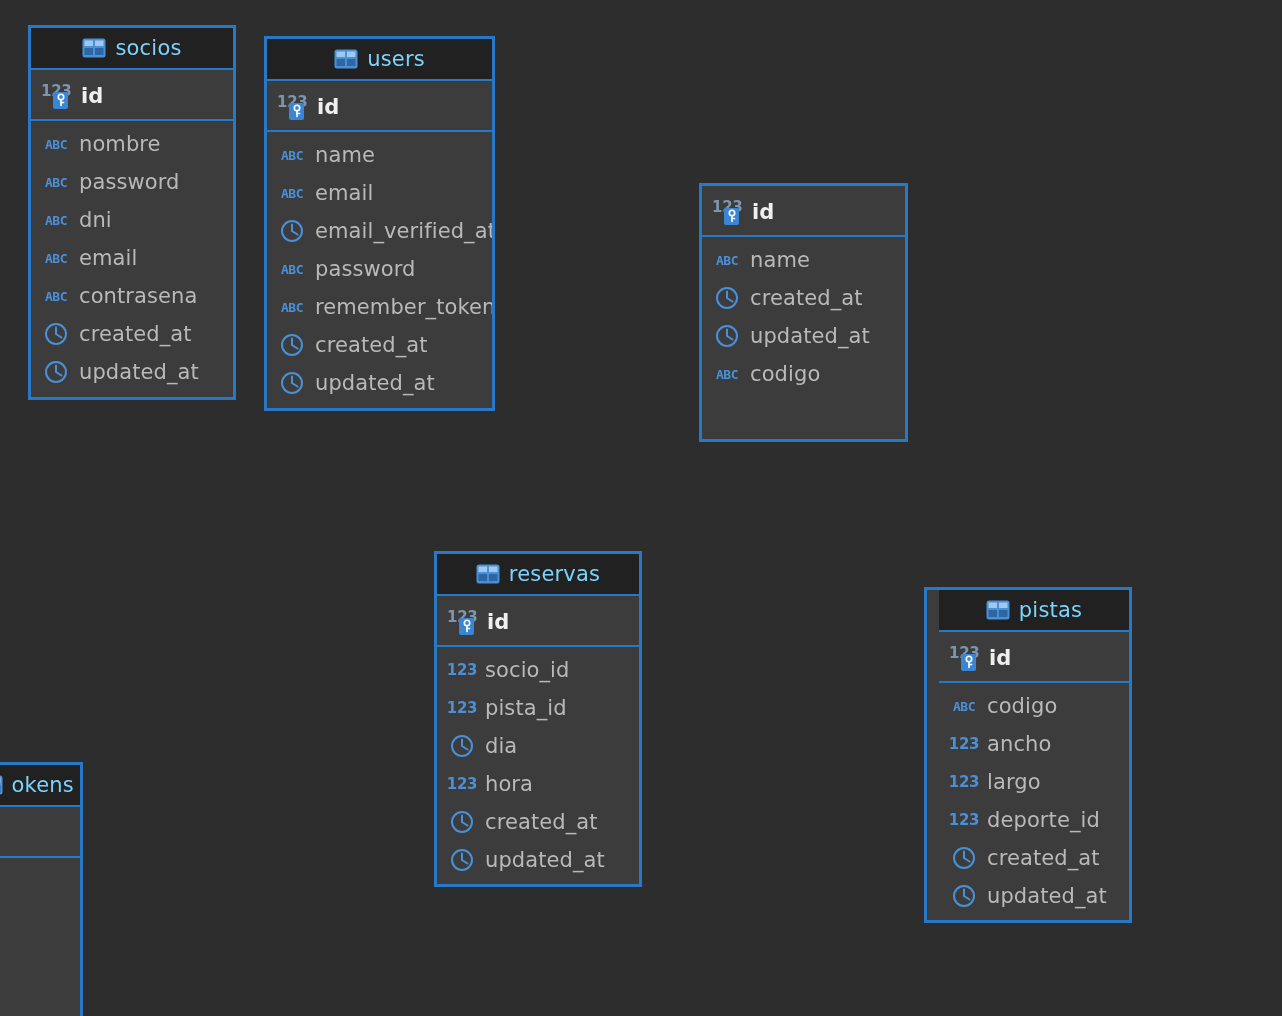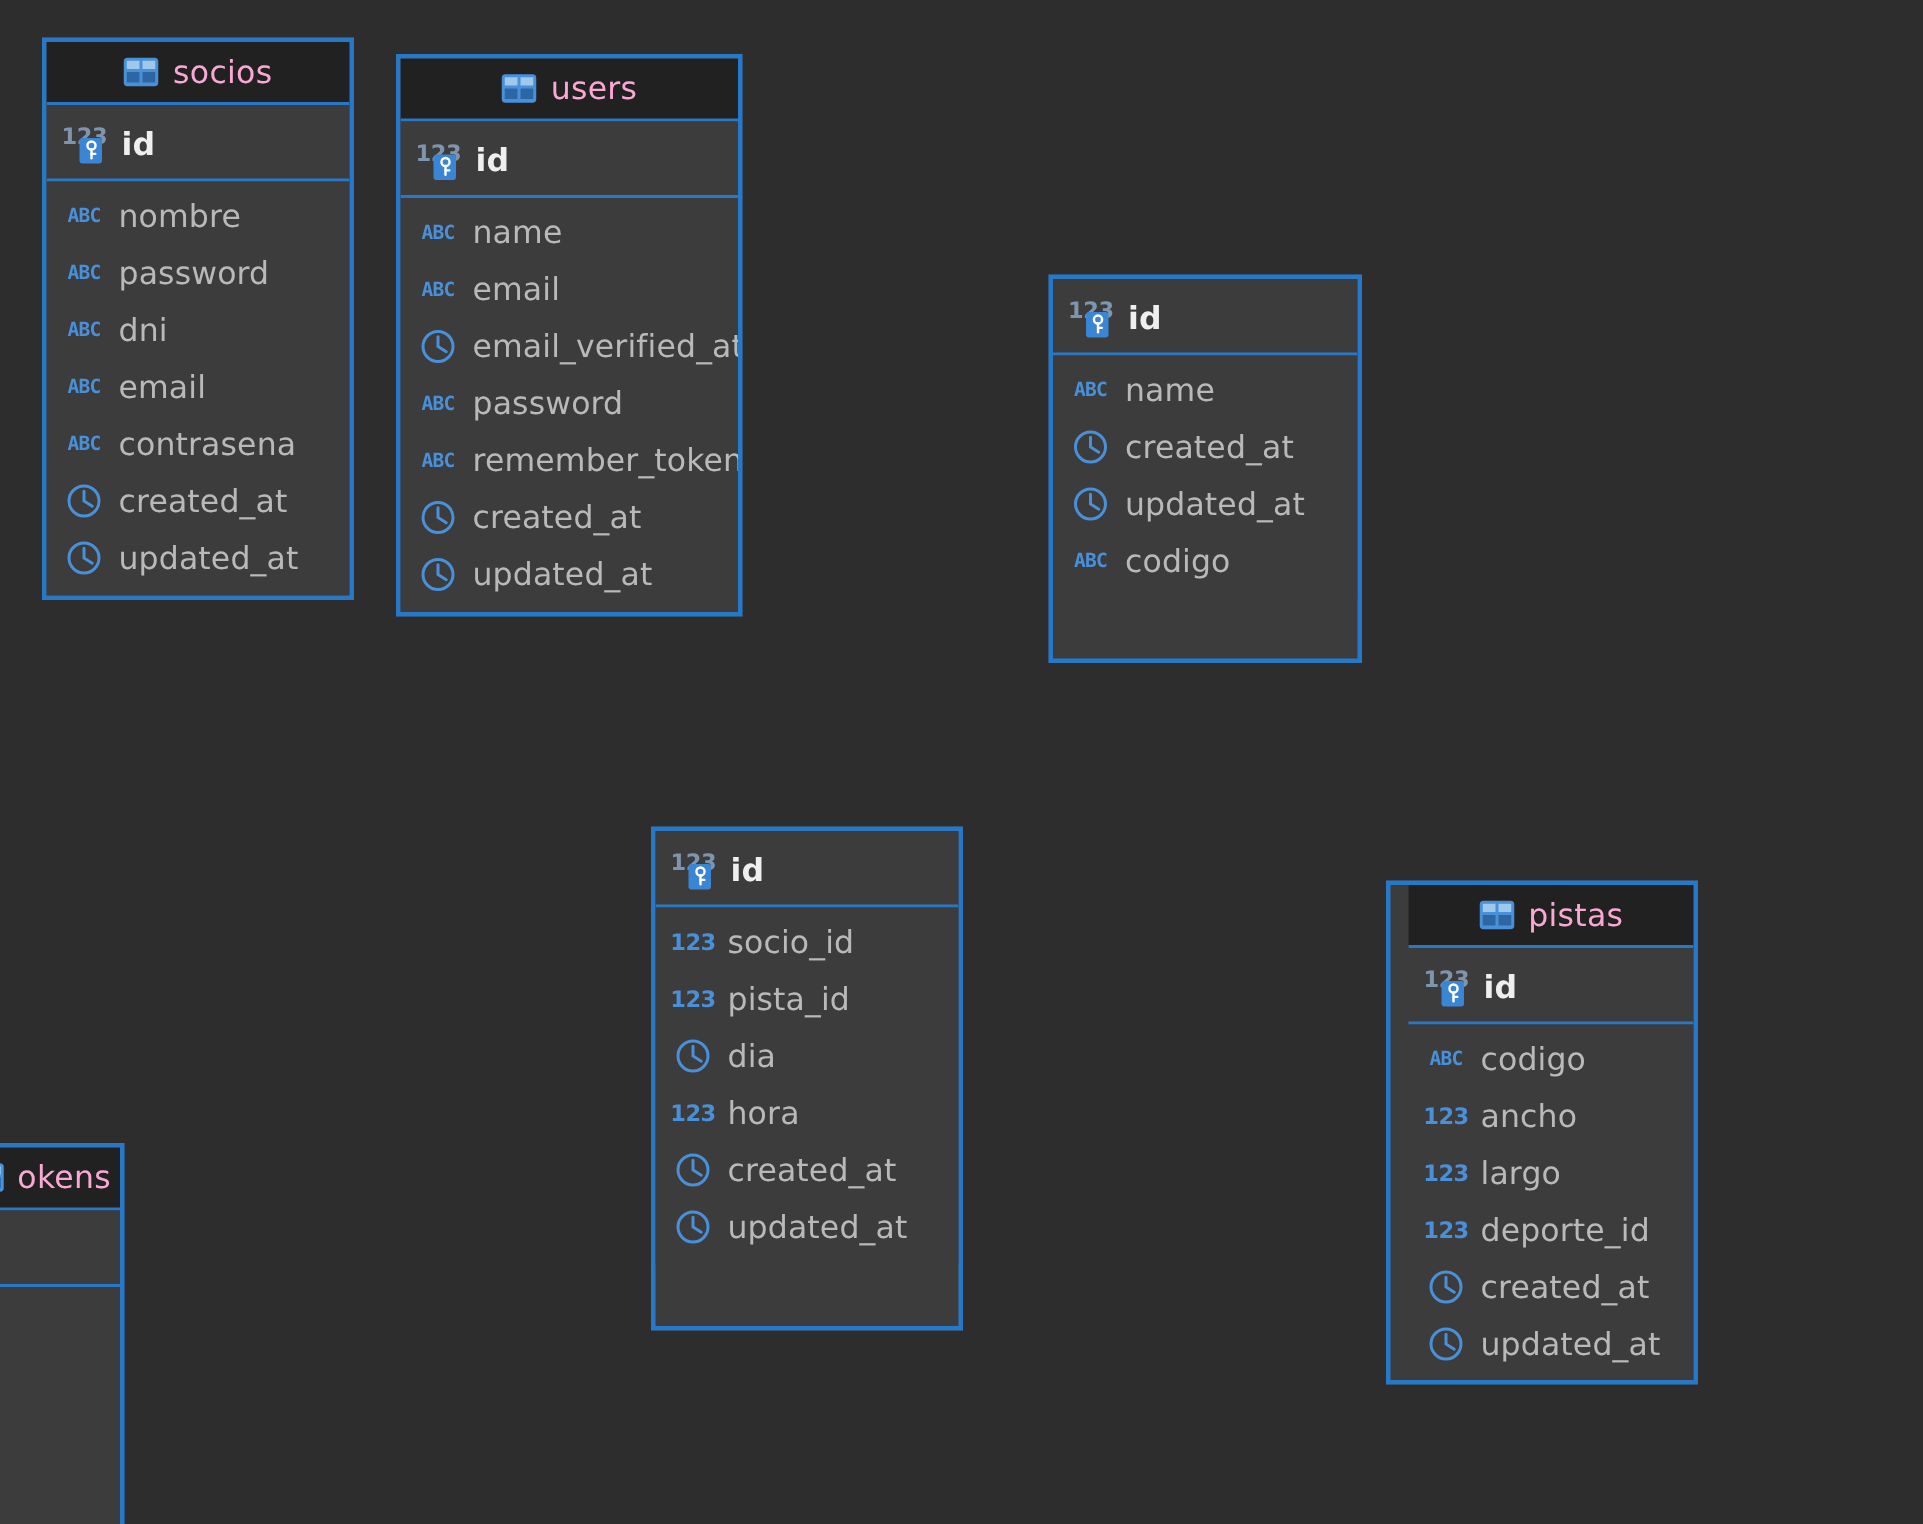--- a/index.html
+++ b/index.html
@@ -39,21 +39,21 @@
     display: flex;
     align-items: center;
     justify-content: center;
     gap: 9px;
     border-bottom: 2px solid #2878c8;
     box-sizing: border-box;
   }
   .table-title {
     font-size: 21px;
     letter-spacing: 0.2px;
-    color: #f9a8d4;
+    color: #7dd3fc;
     white-space: nowrap;
   }
 
   
   .pk-section {
     border-bottom: 2px solid #2878c8;
     background: #3c3c3c;
   }
 
   .field-section {
@@ -353,20 +353,32 @@
         </div>
         <div class="field-row">
           <span class="icon icon-type">
             <span class="abc-text">ABC</span>
           </span>
           <span class="field-name">codigo</span>
         </div>
       </div>
     </div>
     <div class="table-card" style="left: 434px; top: 551px; width: 208px; height: 336px;">
+      <div class="table-header">
+        <span class="icon icon-table">
+          <svg viewBox="0 0 24 20" width="24" height="20">
+            <rect x="0.5" y="0.5" width="23" height="19" rx="2.5" fill="#4a90d9"></rect>
+            <rect x="2.5" y="2.5" width="8.5" height="5.5" fill="#9ec8ec"></rect>
+            <rect x="13" y="2.5" width="8.5" height="5.5" fill="#9ec8ec"></rect>
+            <rect x="2.5" y="10" width="8.5" height="7" fill="#2c67a3"></rect>
+            <rect x="13" y="10" width="8.5" height="7" fill="#2c67a3"></rect>
+          </svg>
+        </span>
+        <span class="table-title">reservas</span>
+      </div>
       <div class="pk-section">
         <div class="field-row">
           <span class="icon icon-type-pk">
             <span class="pk-wrap">
               <span class="num-text muted">123</span>
               <span class="key-badge">
                 <svg viewBox="0 0 12 14" width="12" height="14">
                   <circle cx="6" cy="4" r="2.7" fill="none" stroke="#ffffff" stroke-width="1.6"></circle>
                   <path d="M6 6.6 L6 12.5" stroke="#ffffff" stroke-width="1.6" stroke-linecap="round"></path>
                   <path d="M6 9.6 L8.6 9.6" stroke="#ffffff" stroke-width="1.5" stroke-linecap="round"></path>

